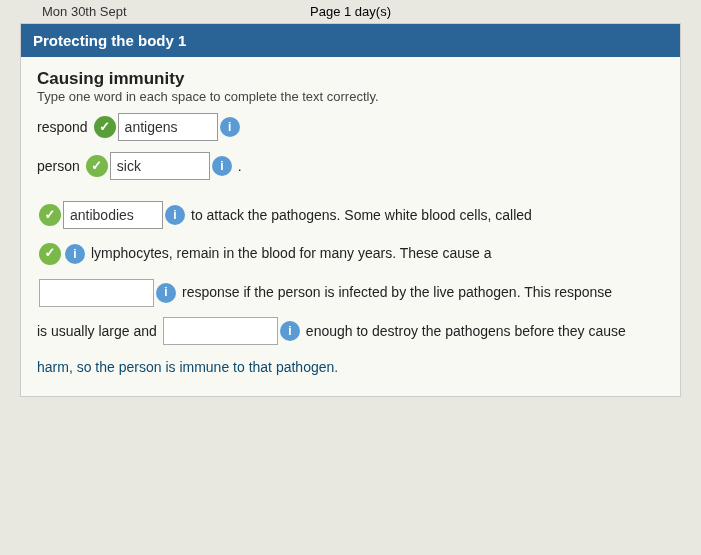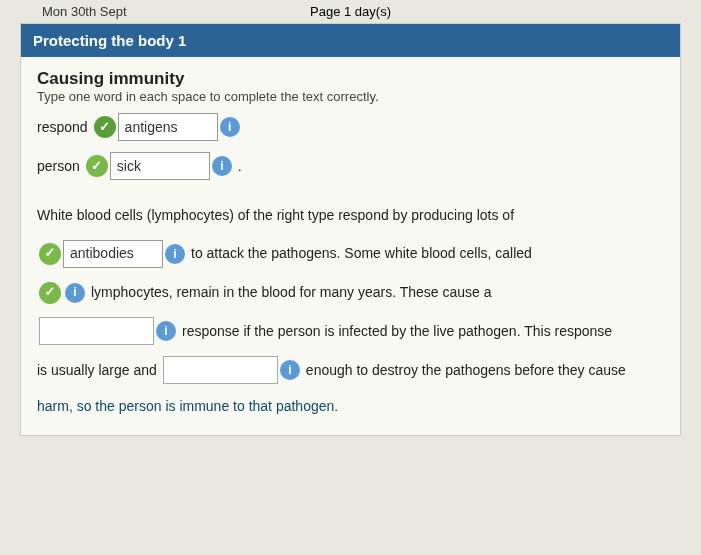--- a/index.html
+++ b/index.html
@@ -160,23 +160,20 @@
       <div class="input-group">
         <span class="check-icon partial">✓</span>
         <span class="answer-box filled">sick</span>
         <span class="info-icon">i</span>
       </div>
       <span>.</span>
     </div>
 
     <div style="height:10px;"></div>
 
-    <div class="text-line">
-      <span>White blood cells (lymphocytes) of the right type respond by producing lots of</span>
-    </div>
 
     <div class="text-line">
       <div class="input-group">
         <span class="check-icon partial">✓</span>
         <span class="answer-box filled">antibodies</span>
         <span class="info-icon">i</span>
       </div>
       <span>to attack the pathogens. Some white blood cells, called</span>
     </div>
 

